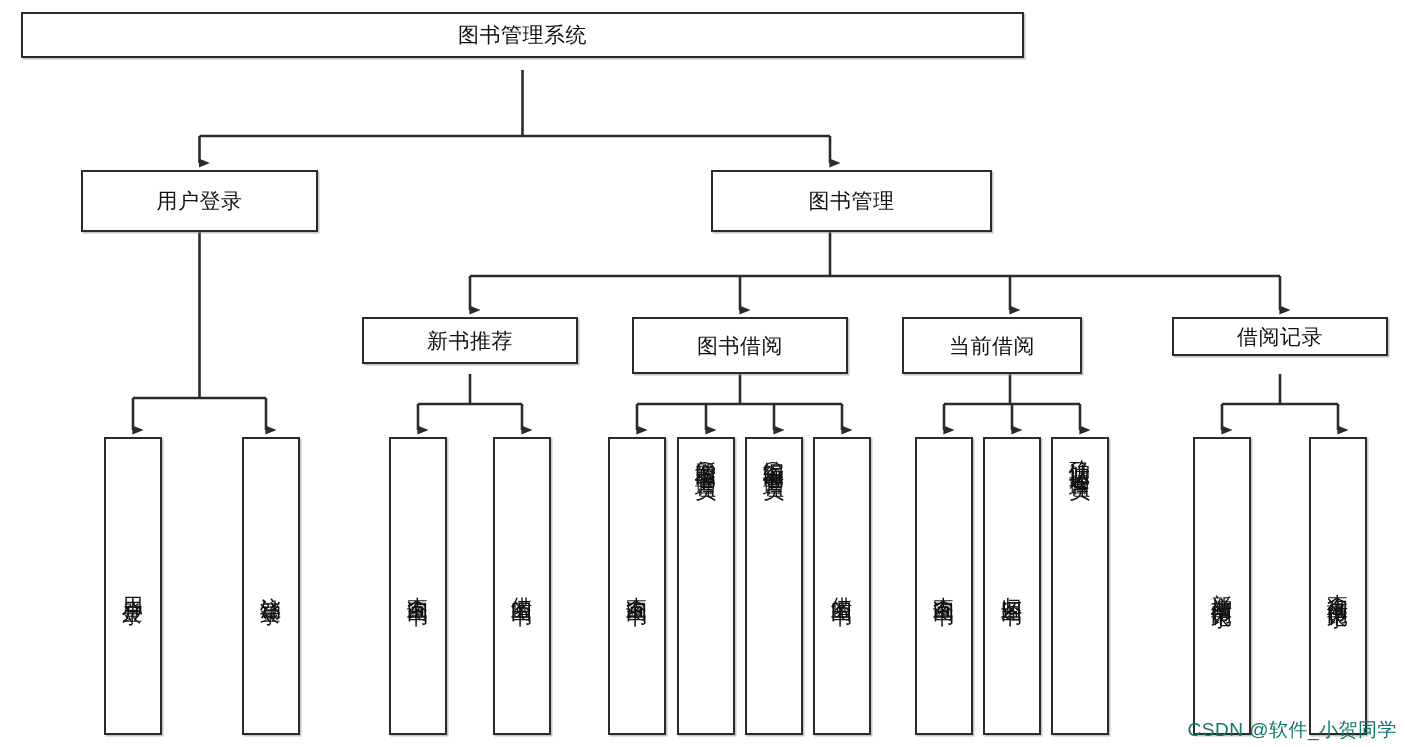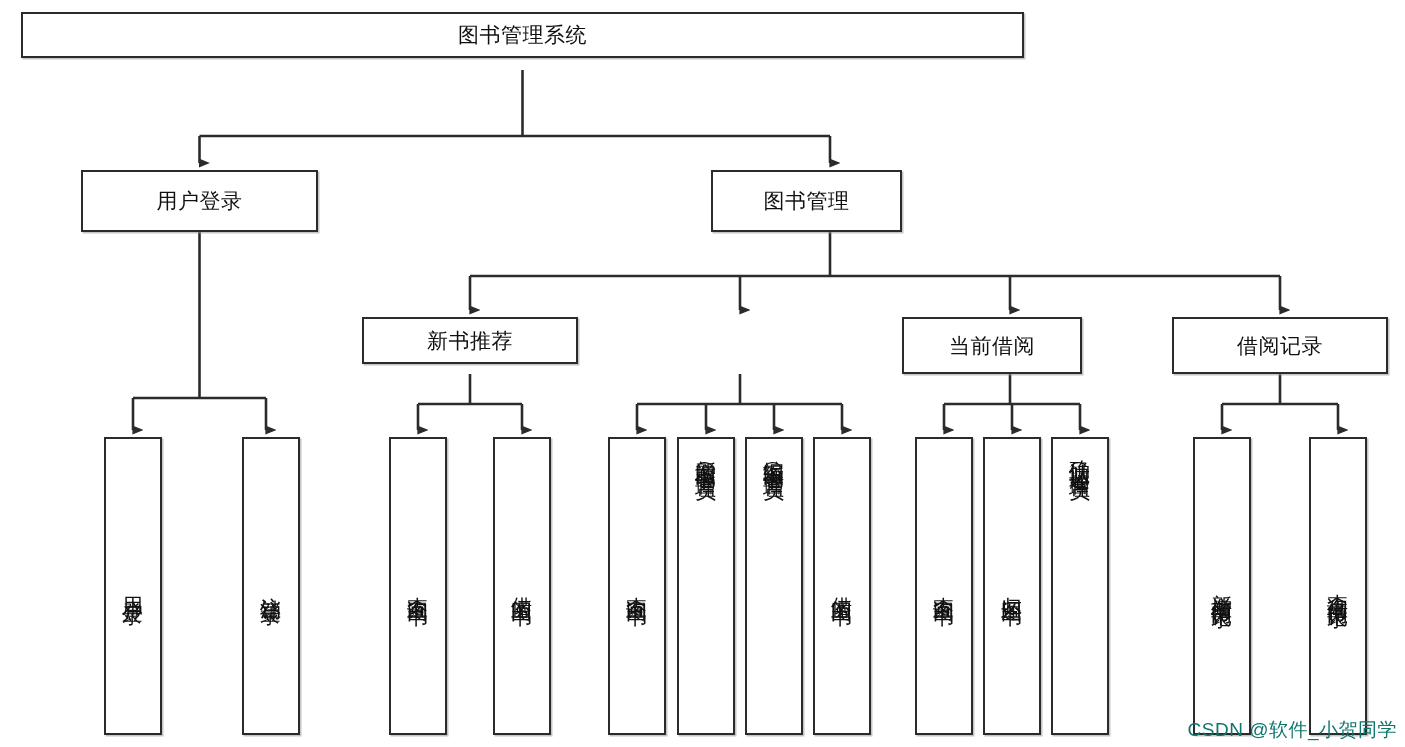--- a/index.html
+++ b/index.html
@@ -128,31 +128,34 @@
     </g>
   </svg>
 
   <div class="node horiz" style="left:21px; top:12px; width:1003px; height:46px;">
     <span class="label">图书管理系统</span>
   </div>
 
   <div class="node horiz" style="left:81px; top:170px; width:237px; height:62px;">
     <span class="label">用户登录</span>
   </div>
-  <div class="node horiz" style="left:711px; top:170px; width:191px; height:62px;justify-content:center;">
+  <div class="node horiz" style="left:711px; top:170px; width:281px; height:62px;justify-content:center;">
     <span class="label">图书管理</span>
   </div>
 
   <div class="node horiz" style="left:362px; top:317px; width:216px; height:47px;">
     <span class="label">新书推荐</span>
   </div>
+  <div class="node horiz" style="left:632px; top:317px; width:216px; height:57px;">
+    <span class="label">图书借阅</span>
+  </div>
   <div class="node horiz" style="left:902px; top:317px; width:180px; height:57px;">
     <span class="label">当前借阅</span>
   </div>
-  <div class="node horiz" style="left:1172px; top:317px; width:216px; height:57px;">
+  <div class="node horiz" style="left:1172px; top:317px; width:216px; height:39px;">
     <span class="label">借阅记录</span>
   </div>
 
   <div class="node vert centered" style="left:104px; top:437px; width:58px; height:298px;">
     <span class="label">用户登录</span>
   </div>
   <div class="node vert centered" style="left:242px; top:437px; width:58px; height:298px;">
     <span class="label">注销登录</span>
   </div>
 

